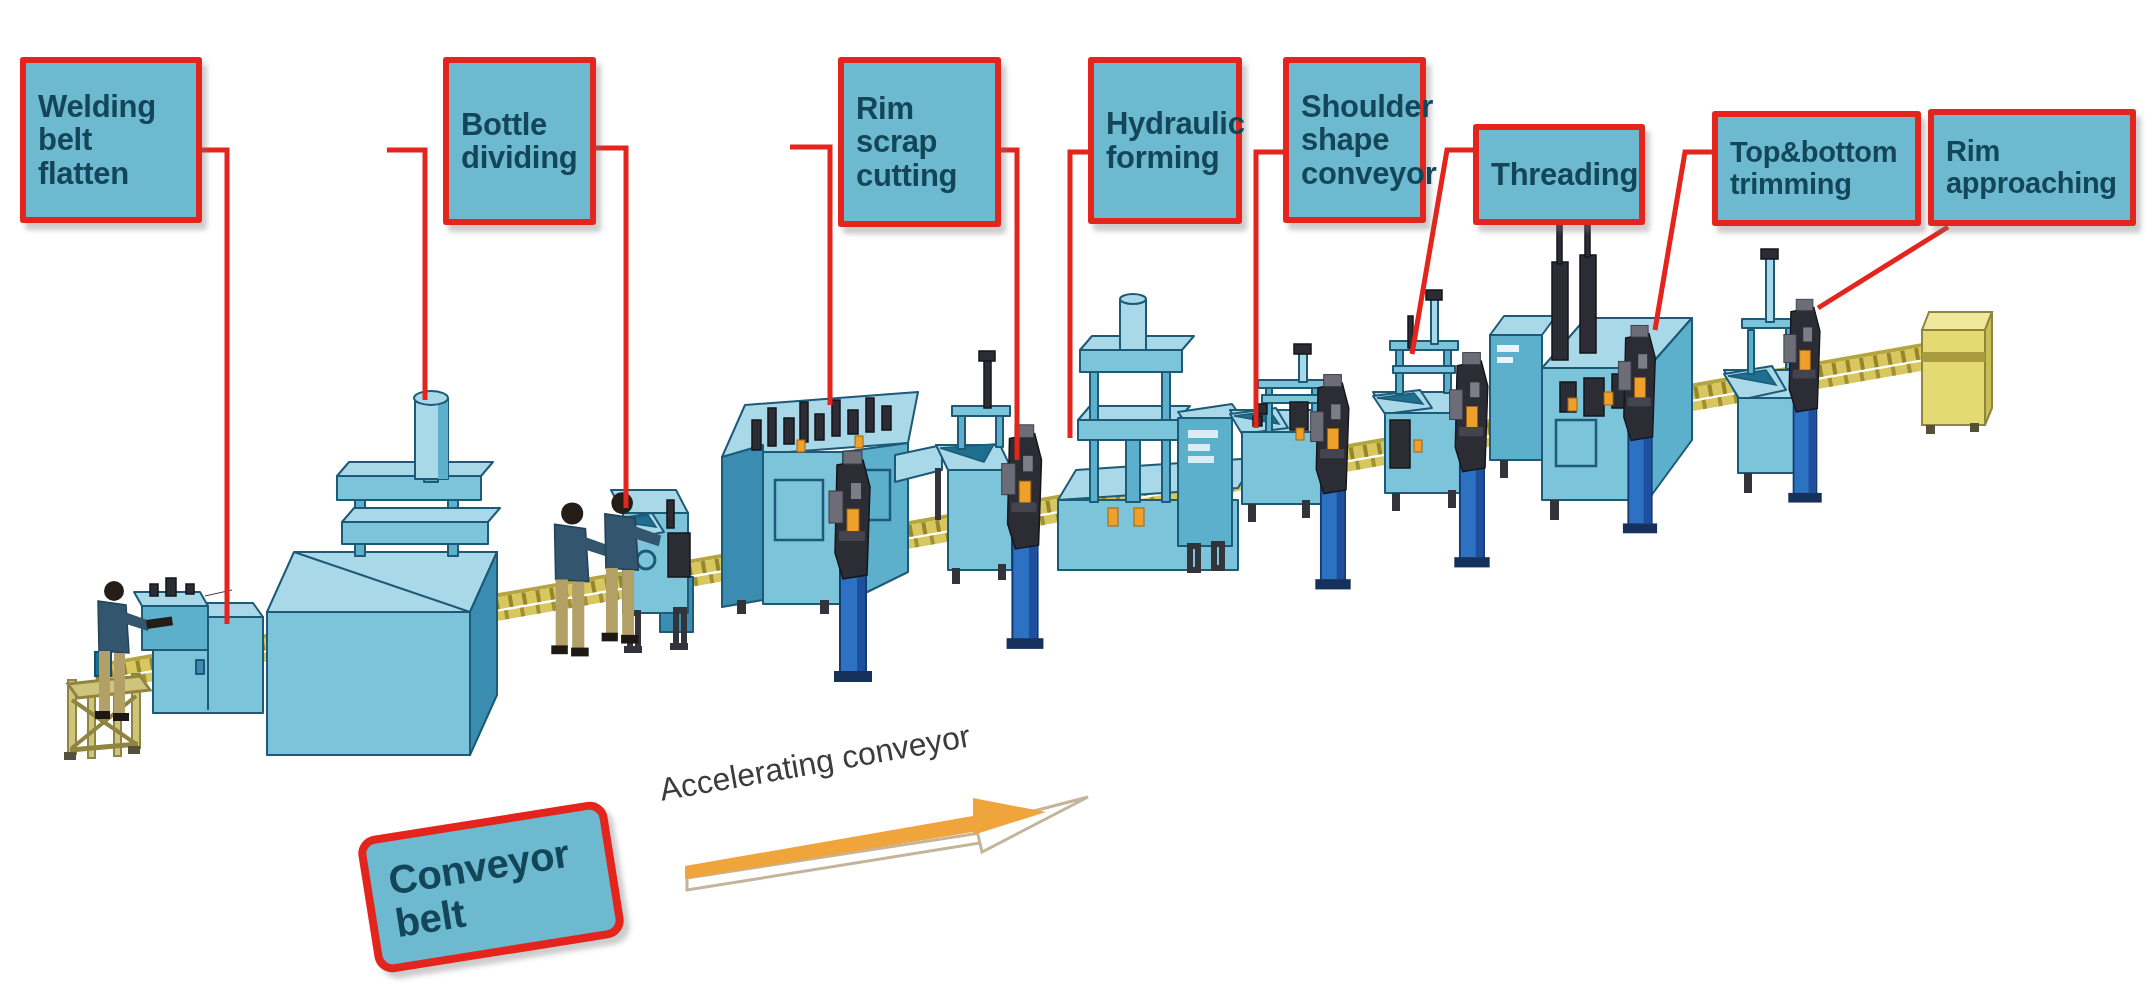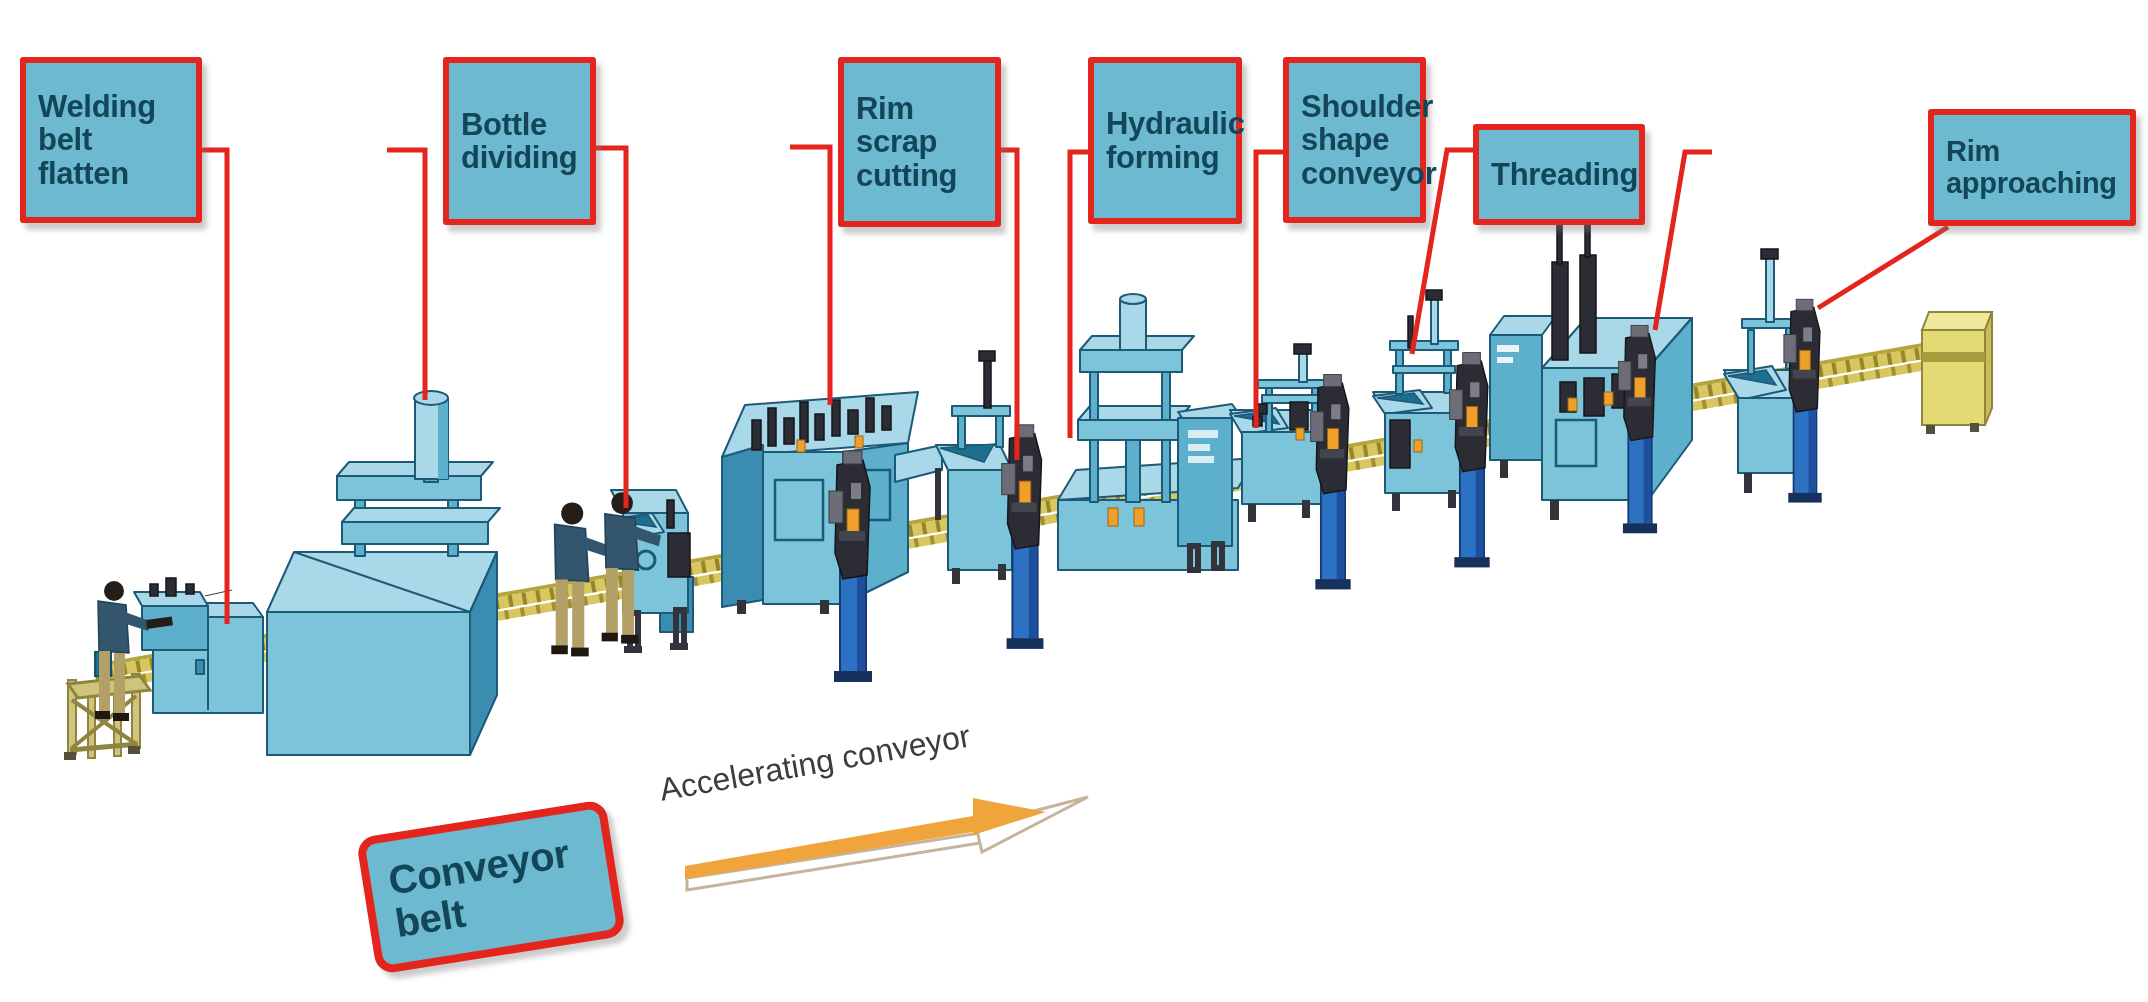--- a/index.html
+++ b/index.html
@@ -331,20 +331,22 @@
 dividing</span></div>
   <div class="label" style="left:838px; top:57px; width:163px;height:170px;"><span>Rim
 scrap
 cutting</span></div>
   <div class="label" style="left:1088px;top:57px; width:154px;height:167px;"><span>Hydraulic
 forming</span></div>
   <div class="label" style="left:1283px;top:57px; width:143px;height:166px;"><span>Shoulder
 shape
 conveyor</span></div>
   <div class="label" style="left:1473px;top:124px;width:172px;height:101px;"><span>Threading</span></div>
+  <div class="label" style="left:1712px;top:111px;width:209px;height:115px;font-size:29px;"><span>Top&amp;bottom
+trimming</span></div>
   <div class="label" style="left:1928px;top:109px;width:208px;height:117px;font-size:29px;"><span>Rim
 approaching</span></div>
 
   <div class="label round" style="left:365px;top:818px;width:252px;height:138px;transform:rotate(-9deg);"><span>Conveyor
 belt</span></div>
 
   <div id="annotation" style="left:660px;top:772px;">Accelerating conveyor</div>
 </div>
 
 </body></html>

